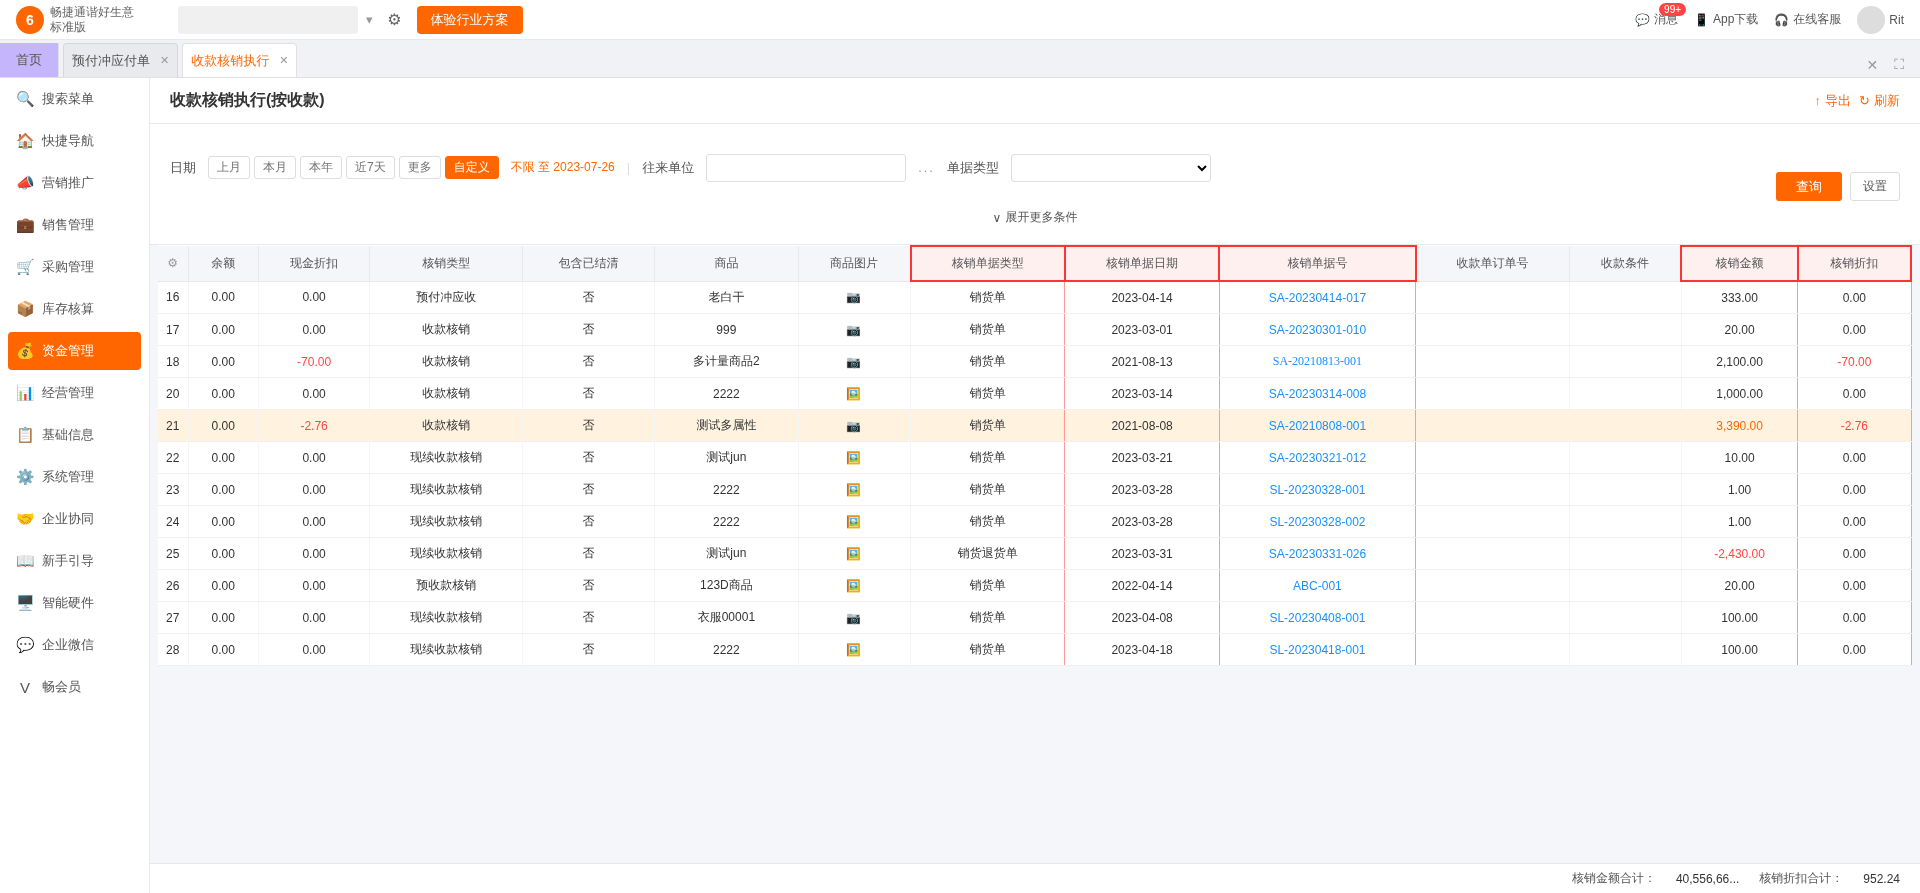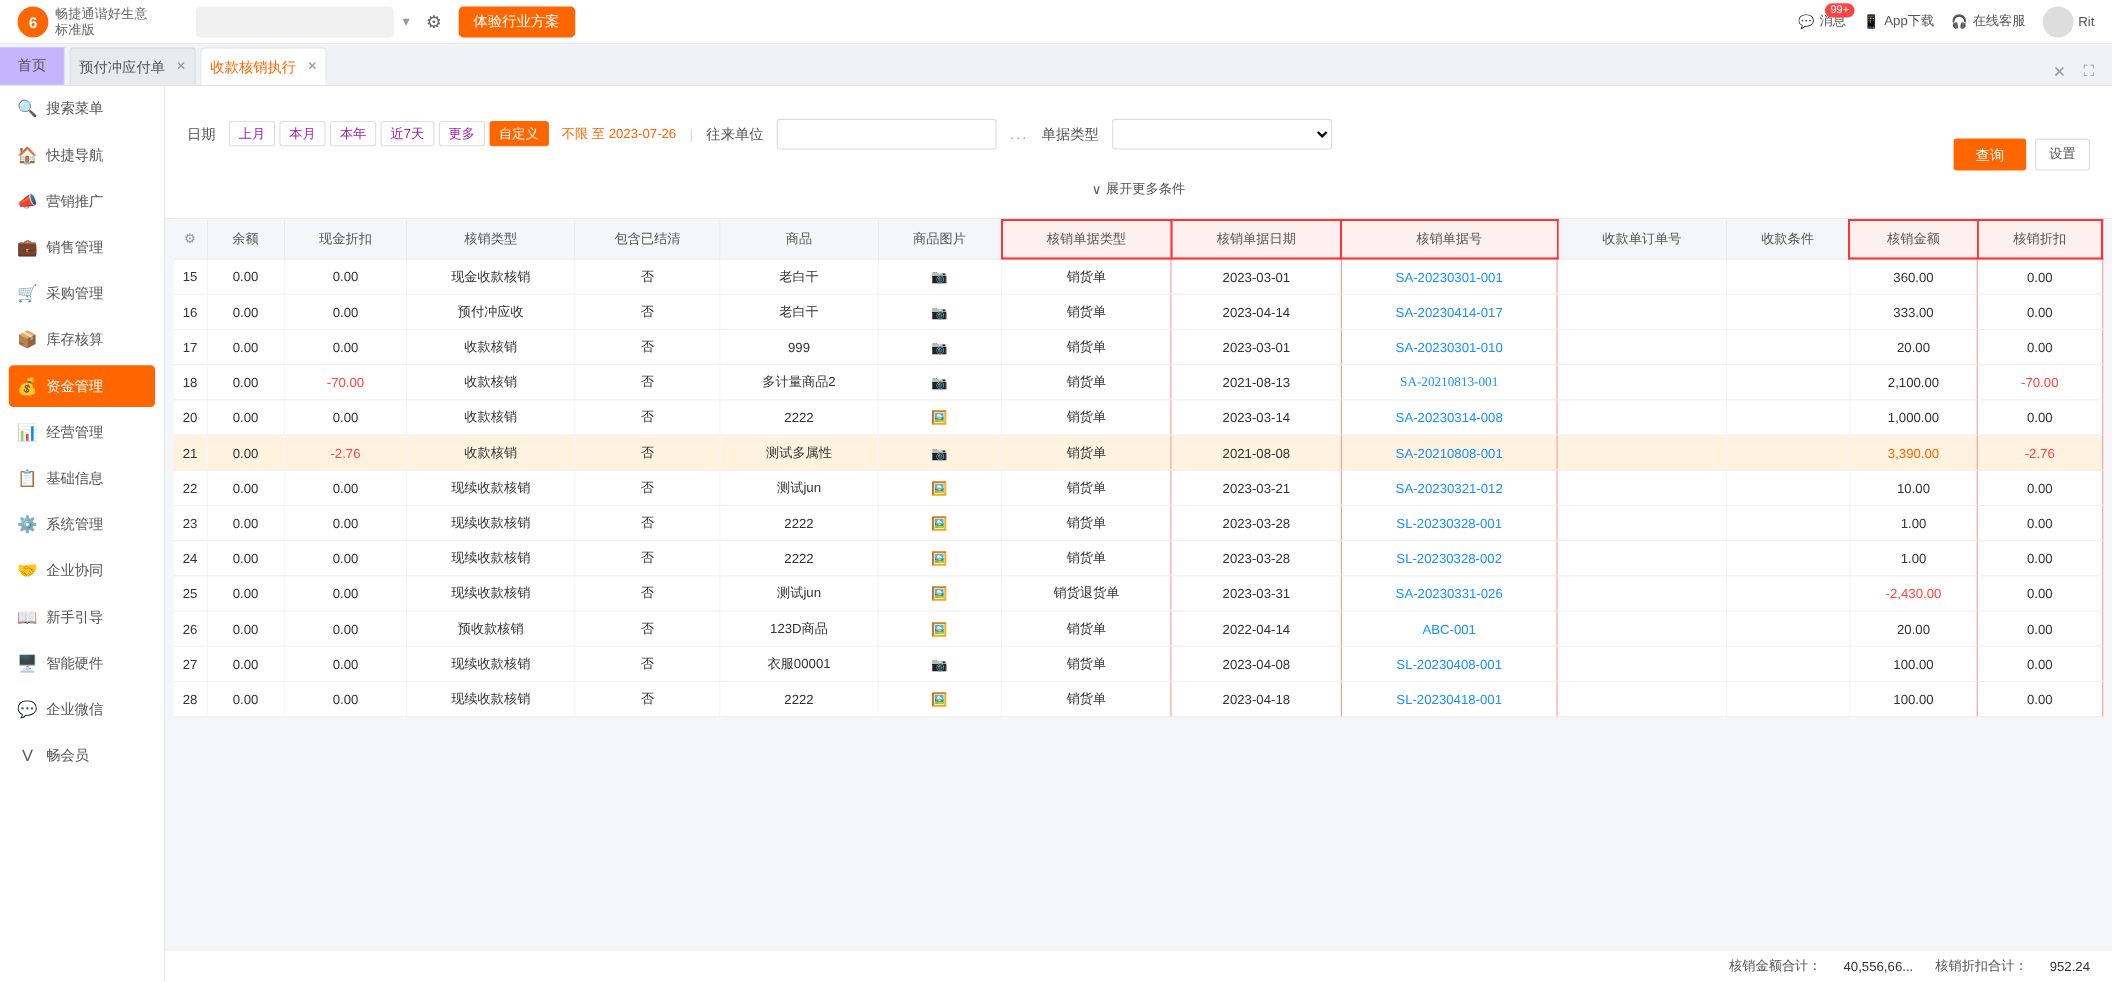--- a/index.html
+++ b/index.html
@@ -43,21 +43,21 @@
     .page-header { background: #fff; padding: 12px 20px; border-bottom: 1px solid #e8e8e8; display: flex; align-items: center; justify-content: space-between; }
     .page-title { font-size: 16px; font-weight: 600; color: #333; }
     .page-header-btns { display: flex; gap: 8px; }
     .header-btn { display: flex; align-items: center; gap: 4px; color: #ff6600; font-size: 13px; cursor: pointer; }
 
     
     .filter-bar { background: #fff; padding: 10px 20px; border-bottom: 1px solid #e8e8e8; }
     .filter-row { display: flex; align-items: center; gap: 12px; flex-wrap: wrap; }
     .filter-label { color: #555; font-size: 13px; }
     .filter-date-btns { display: flex; gap: 4px; align-items: center; }
-    .date-btn { padding: 2px 8px; border: 1px solid #ddd; border-radius: 3px; cursor: pointer; font-size: 12px; color: #a21caf; background: white; }
+    .date-btn { padding: 2px 8px; border: 1px solid #ddd; border-radius: 3px; cursor: pointer; font-size: 12px; color: #737373; background: white; }
     .date-btn.custom { background: #ff6600; color: white; border-color: #ff6600; }
     .date-range { color: #ff6600; font-size: 12px; }
     .filter-divider { color: #ddd; }
     .filter-input { border: 1px solid #ddd; border-radius: 3px; padding: 4px 8px; font-size: 12px; width: 200px; height: 28px; }
     .filter-dots { color: #999; letter-spacing: 2px; }
     .filter-select { border: 1px solid #ddd; border-radius: 3px; padding: 4px 8px; font-size: 12px; width: 200px; height: 28px; background: white; }
     .search-btn { background: #ff6600; color: white; border: none; border-radius: 3px; padding: 5px 20px; cursor: pointer; font-size: 13px; }
     .setting-btn { border: 1px solid #ddd; background: white; border-radius: 3px; padding: 5px 12px; cursor: pointer; font-size: 12px; color: #555; }
     .expand-btn { display: flex; align-items: center; gap: 4px; color: #555; font-size: 12px; cursor: pointer; padding: 4px 8px; }
     .expand-row { display: flex; justify-content: center; padding: 4px 0; }
@@ -197,20 +197,33 @@
       <span>企业微信</span>
     </div>
     <div class="sidebar-item">
       <span class="sidebar-icon">V</span>
       <span>畅会员</span>
     </div>
   </div>
 
   <div class="content-area">
 
+    <div class="page-header">
+      <div class="page-title">收款核销执行(按收款)</div>
+      <div class="page-header-btns">
+        <div class="header-btn">
+          <span>↑</span>
+          <span>导出</span>
+        </div>
+        <div class="header-btn">
+          <span>↻</span>
+          <span>刷新</span>
+        </div>
+      </div>
+    </div>
 
     <div class="filter-bar">
       <div class="filter-row">
         <span class="filter-label">日期</span>
         <div class="filter-date-btns">
           <button class="date-btn">上月</button>
           <button class="date-btn">本月</button>
           <button class="date-btn">本年</button>
           <button class="date-btn">近7天</button>
           <button class="date-btn">更多</button>
@@ -250,36 +263,20 @@
             <th style="border:2px solid #ff3333; background:#fff0f0;">核销单据类型</th>
             <th style="border:2px solid #ff3333; background:#fff0f0;">核销单据日期</th>
             <th style="border:2px solid #ff3333; background:#fff0f0;">核销单据号</th>
             <th>收款单订单号</th>
             <th>收款条件</th>
             <th style="border:2px solid #ff3333; background:#fff0f0;">核销金额</th>
             <th style="border:2px solid #ff3333; background:#fff0f0;">核销折扣</th>
           </tr>
         </thead>
         <tbody id="table-body">
-        <tr>
-              <td>15</td>
-              <td>0.00</td>
-              <td>0.00</td>
-              <td>现金收款核销</td>
-              <td>否</td>
-              <td>老白干</td>
-              <td>📷</td>
-              <td style="border-left: 1px solid rgb(255, 153, 153); border-right: 1px solid rgb(255, 153, 153);">销货单</td>
-              <td style="border-left: 1px solid rgb(255, 153, 153); border-right: 1px solid rgb(255, 153, 153);">2023-03-01</td>
-              <td style="border-left: 1px solid rgb(255, 153, 153); border-right: 1px solid rgb(255, 153, 153);"><a href="#">SA-20230301-001</a></td>
-              <td></td>
-              <td></td>
-              <td style="border-left: 1px solid rgb(255, 153, 153); border-right: 1px solid rgb(255, 153, 153);">360.00</td>
-              <td style="border-left: 1px solid rgb(255, 153, 153); border-right: 1px solid rgb(255, 153, 153);">0.00</td>
-            </tr>
             <tr>
               <td>16</td>
               <td>0.00</td>
               <td>0.00</td>
               <td>预付冲应收</td>
               <td>否</td>
               <td>老白干</td>
               <td>📷</td>
               <td style="border-left: 1px solid rgb(255, 153, 153); border-right: 1px solid rgb(255, 153, 153);">销货单</td>
               <td style="border-left: 1px solid rgb(255, 153, 153); border-right: 1px solid rgb(255, 153, 153);">2023-04-14</td>

